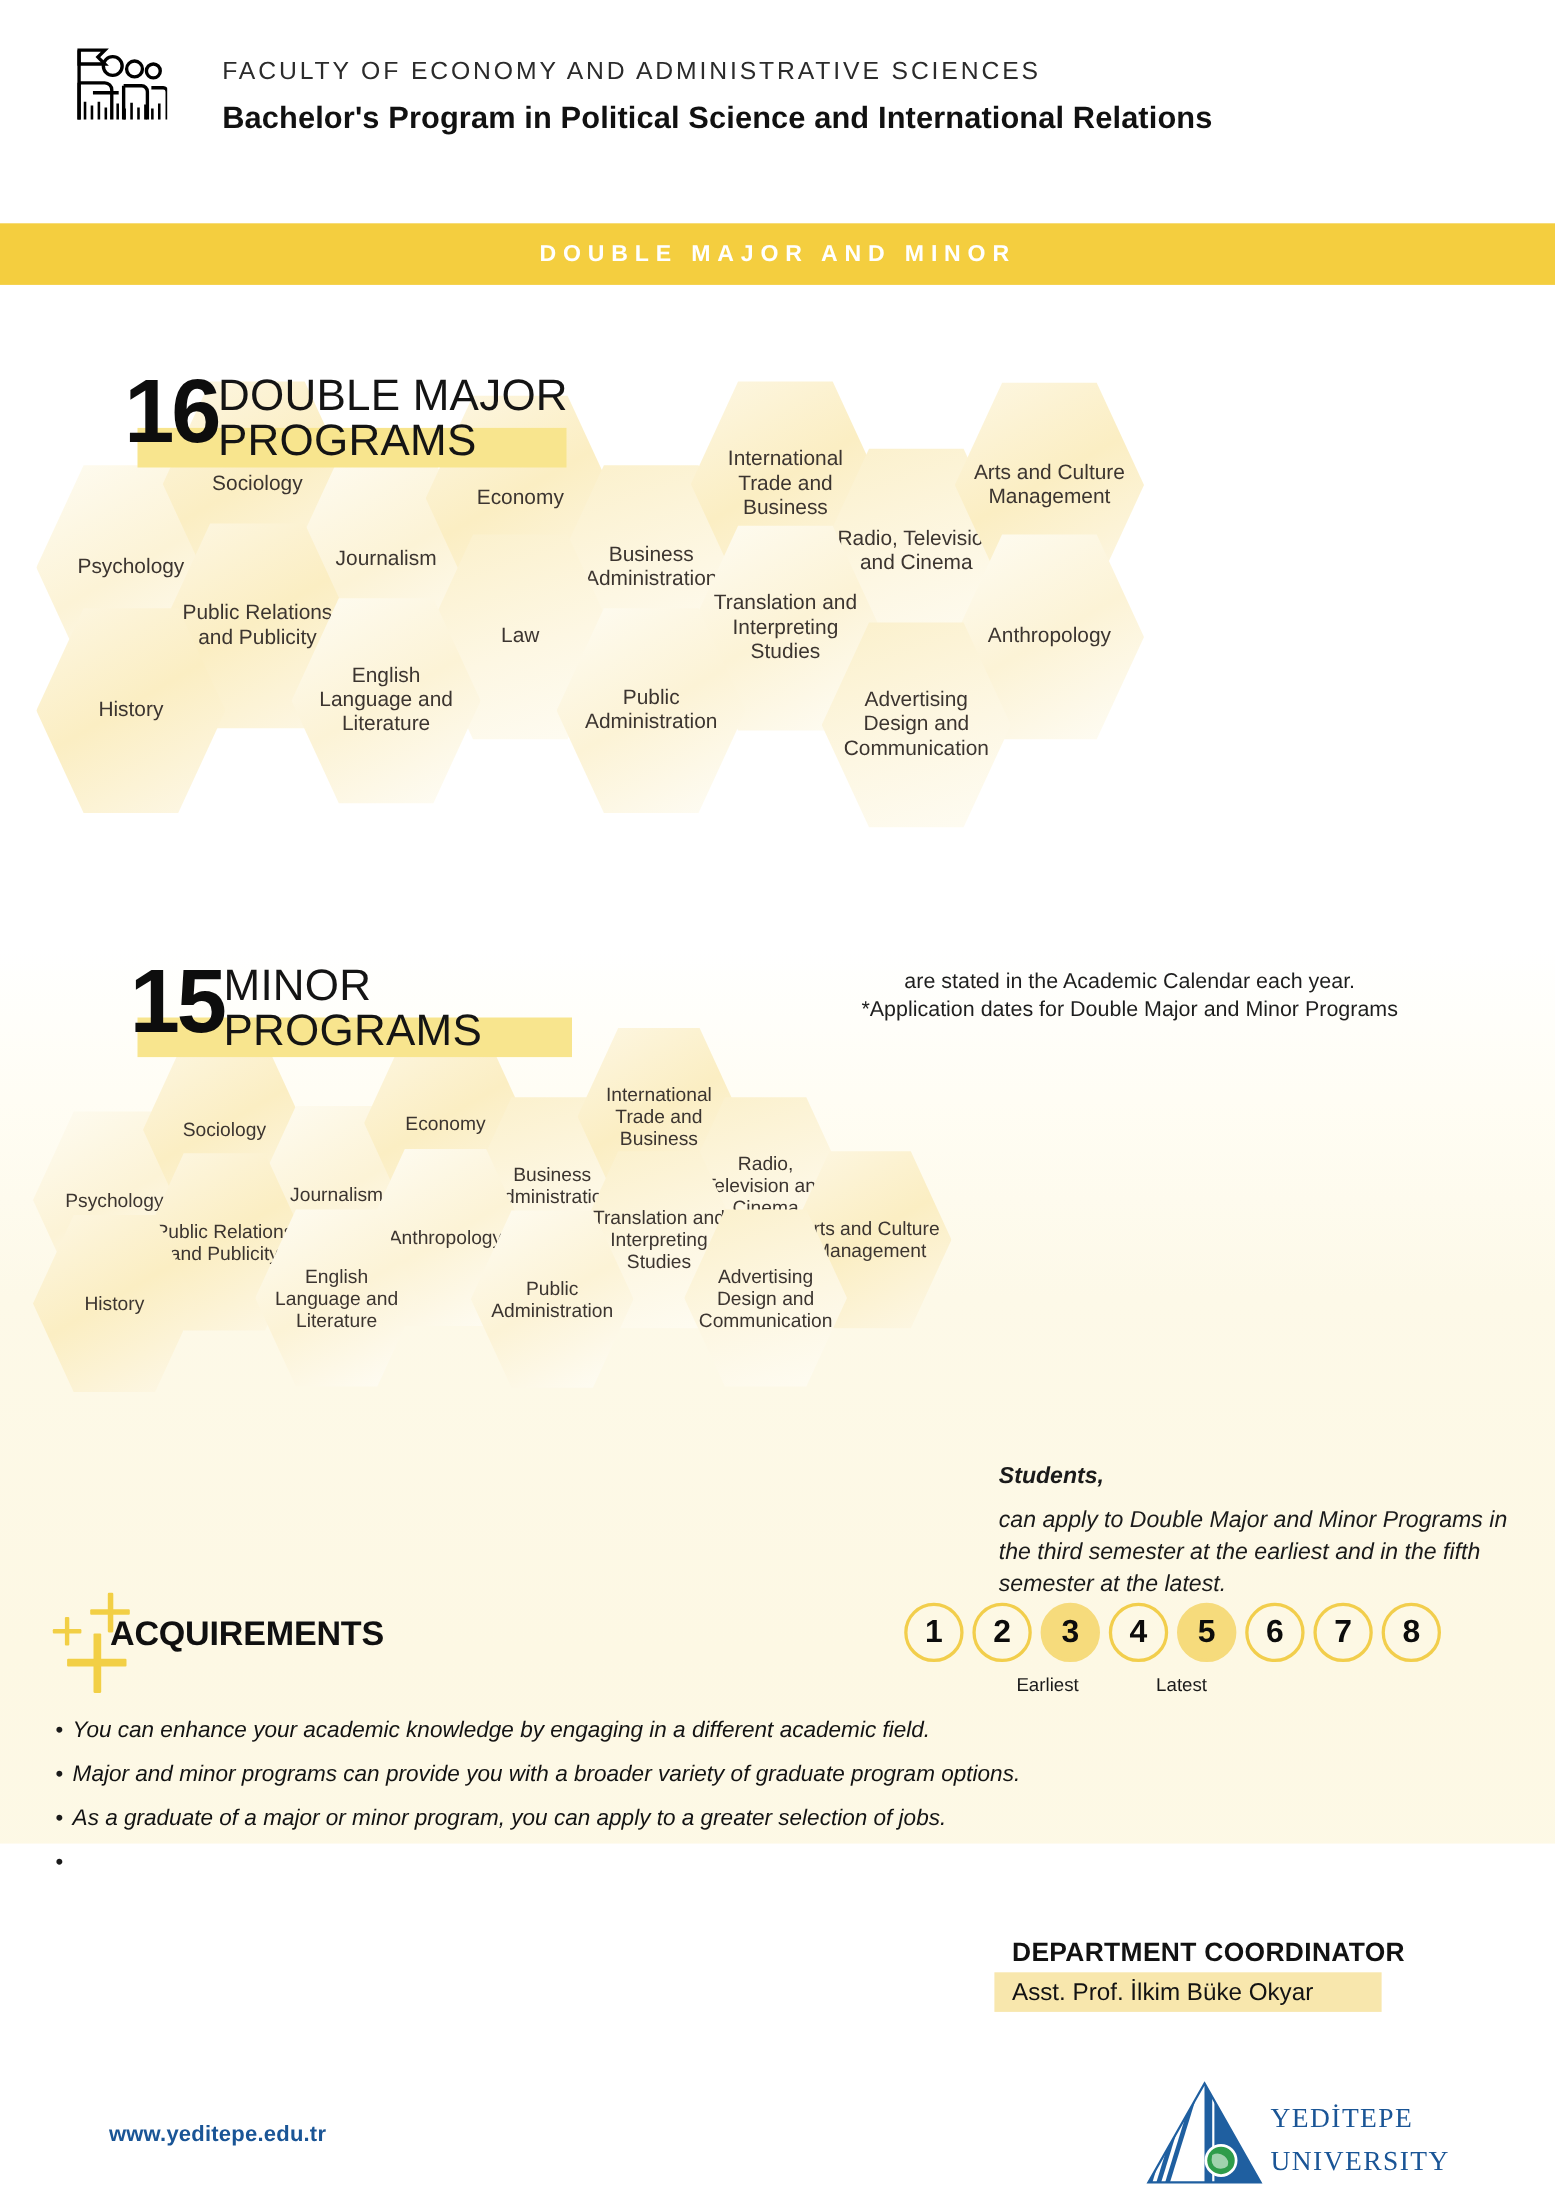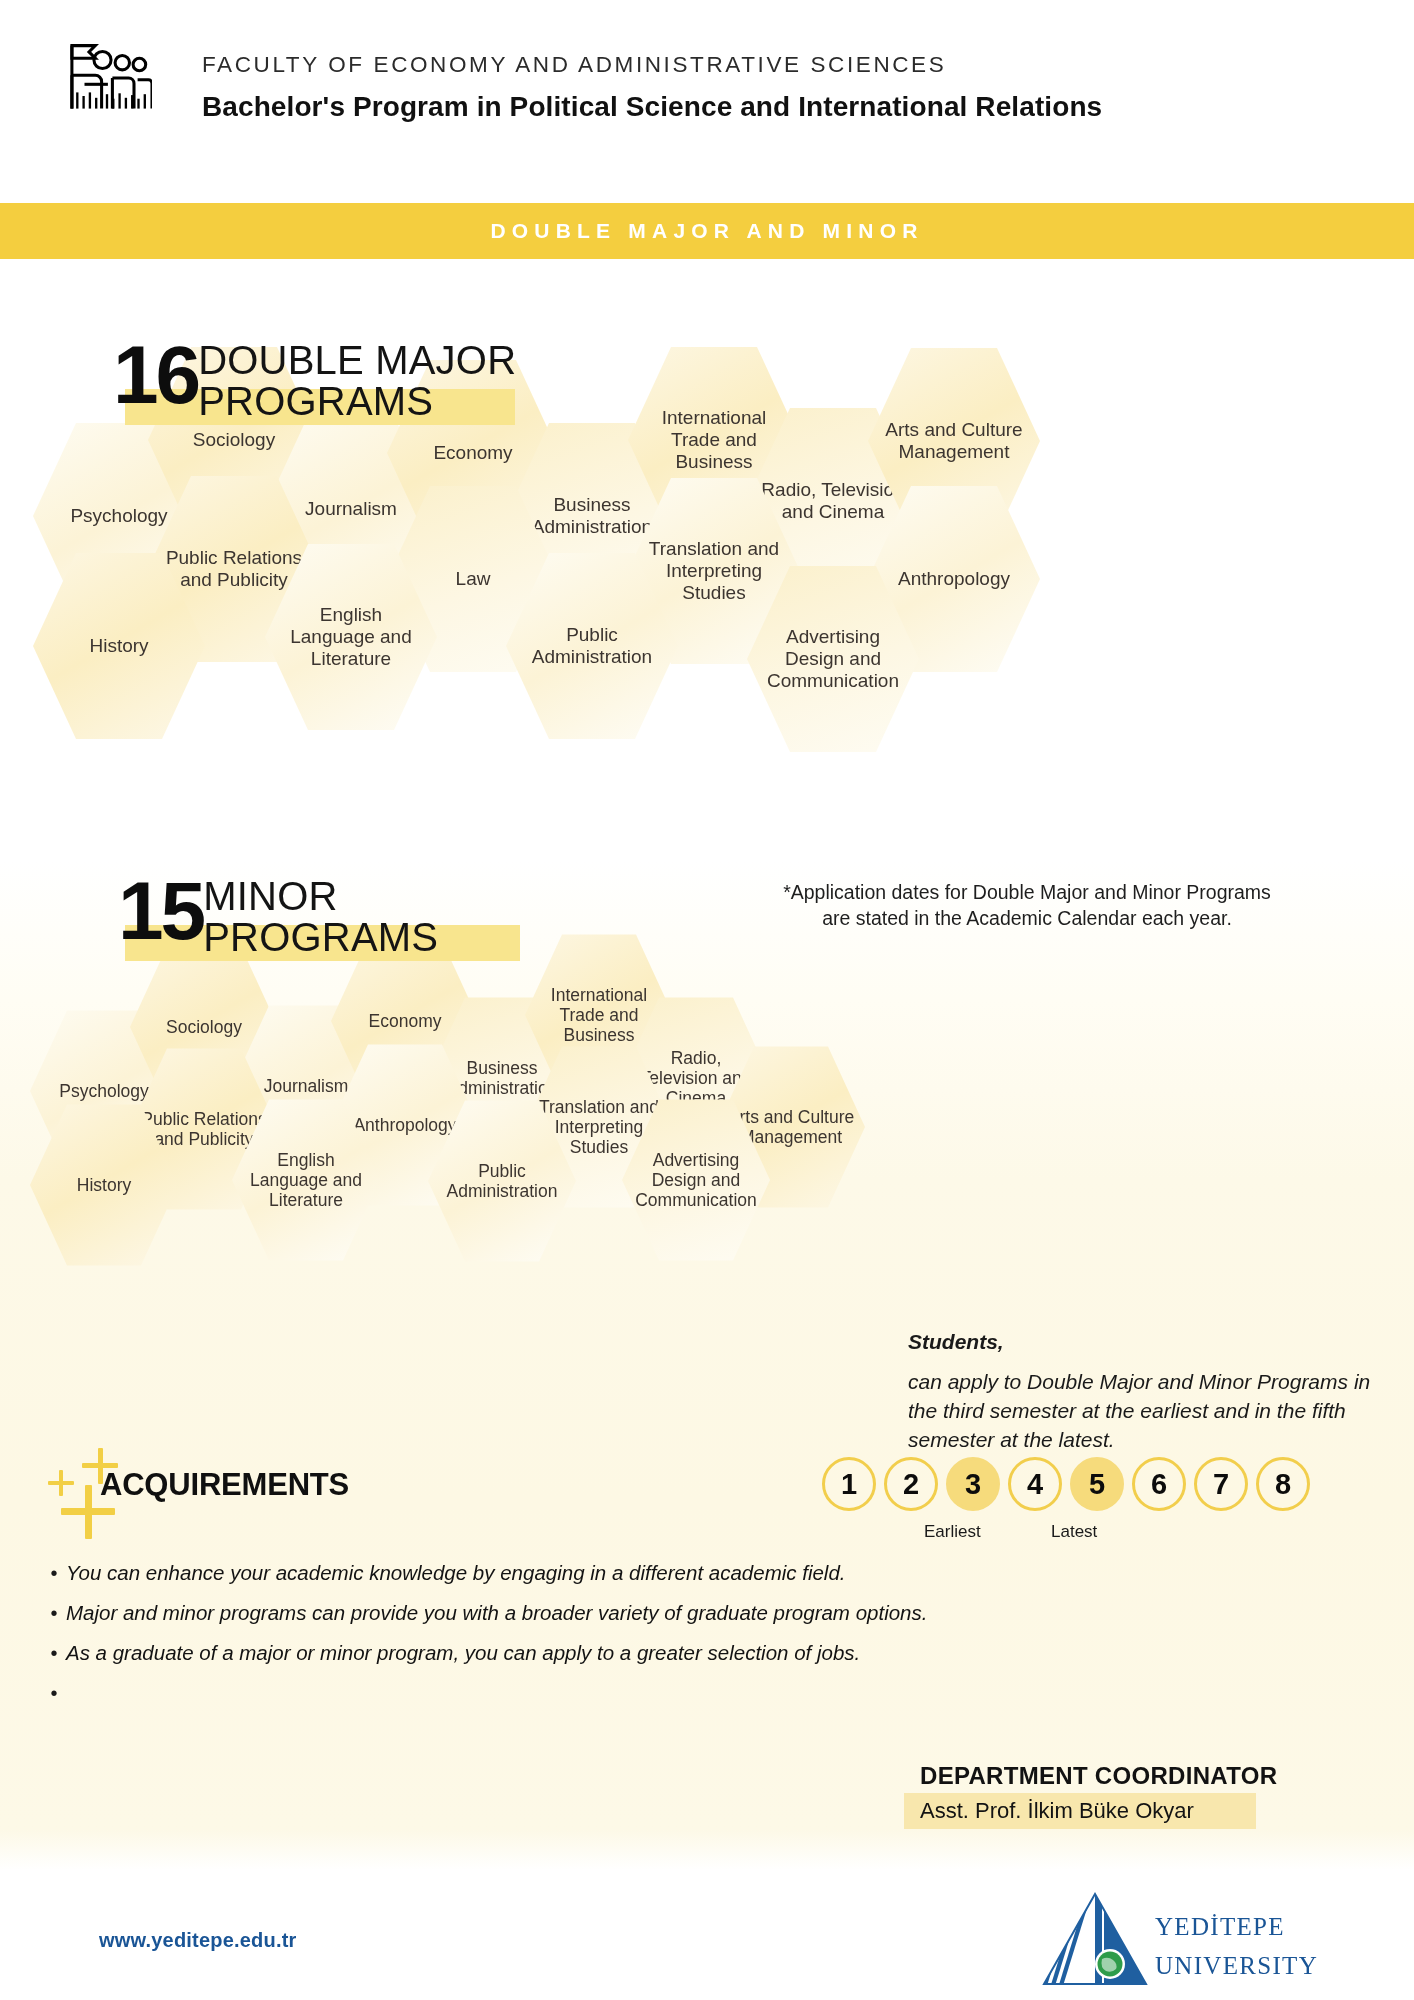--- a/index.html
+++ b/index.html
@@ -4,21 +4,21 @@
 <style>
   * { box-sizing: border-box; margin: 0; padding: 0; }
   html, body {
     width: 1414px; height: 2000px;
     font-family: "Liberation Sans", sans-serif;
     background: #ffffff;
     overflow: hidden;
   }
   .page {
     position: relative;
-    width: 1414px; height: 2000px;
+    width: 1414px; height: 1676px;
     background:
       linear-gradient(180deg,
         #ffffff 0px,
         #ffffff 860px,
         #fffdf4 1000px,
         #fdf9e8 1180px,
         #fdf8e4 1500px,
         #fdf9e7 1830px,
         #ffffff 1870px,
         #ffffff 2000px);
@@ -276,22 +276,22 @@
       <span>English Language and Literature</span>
     </div>
   <div class="hex hexB" style="left:506px; top:550px; width:172px; height:192px; font-size:19px;">
       <span>Public Administration</span>
     </div>
   <div class="hex hexC" style="left:747px; top:563px; width:172px; height:192px; font-size:19px;">
       <span>Advertising Design and Communication</span>
     </div>
 
   <div class="note" style="left:742px; top:880px; width:570px;">
+    <div>are stated in the Academic Calendar each year.</div>
     <div>*Application dates for Double Major and Minor Programs</div>
-    <div>are stated in the Academic Calendar each year.</div>
   </div>
 
   <div class="hl-band" style="left:125px; top:925px; width:395px; height:36px;"></div>
   <div class="count-head" style="left:118px; top:876px;">
     <div class="count-num">15</div>
     <div class="count-words">
       <div class="count-w1">MINOR</div>
       <div class="count-w2">PROGRAMS</div>
     </div>
   </div>

